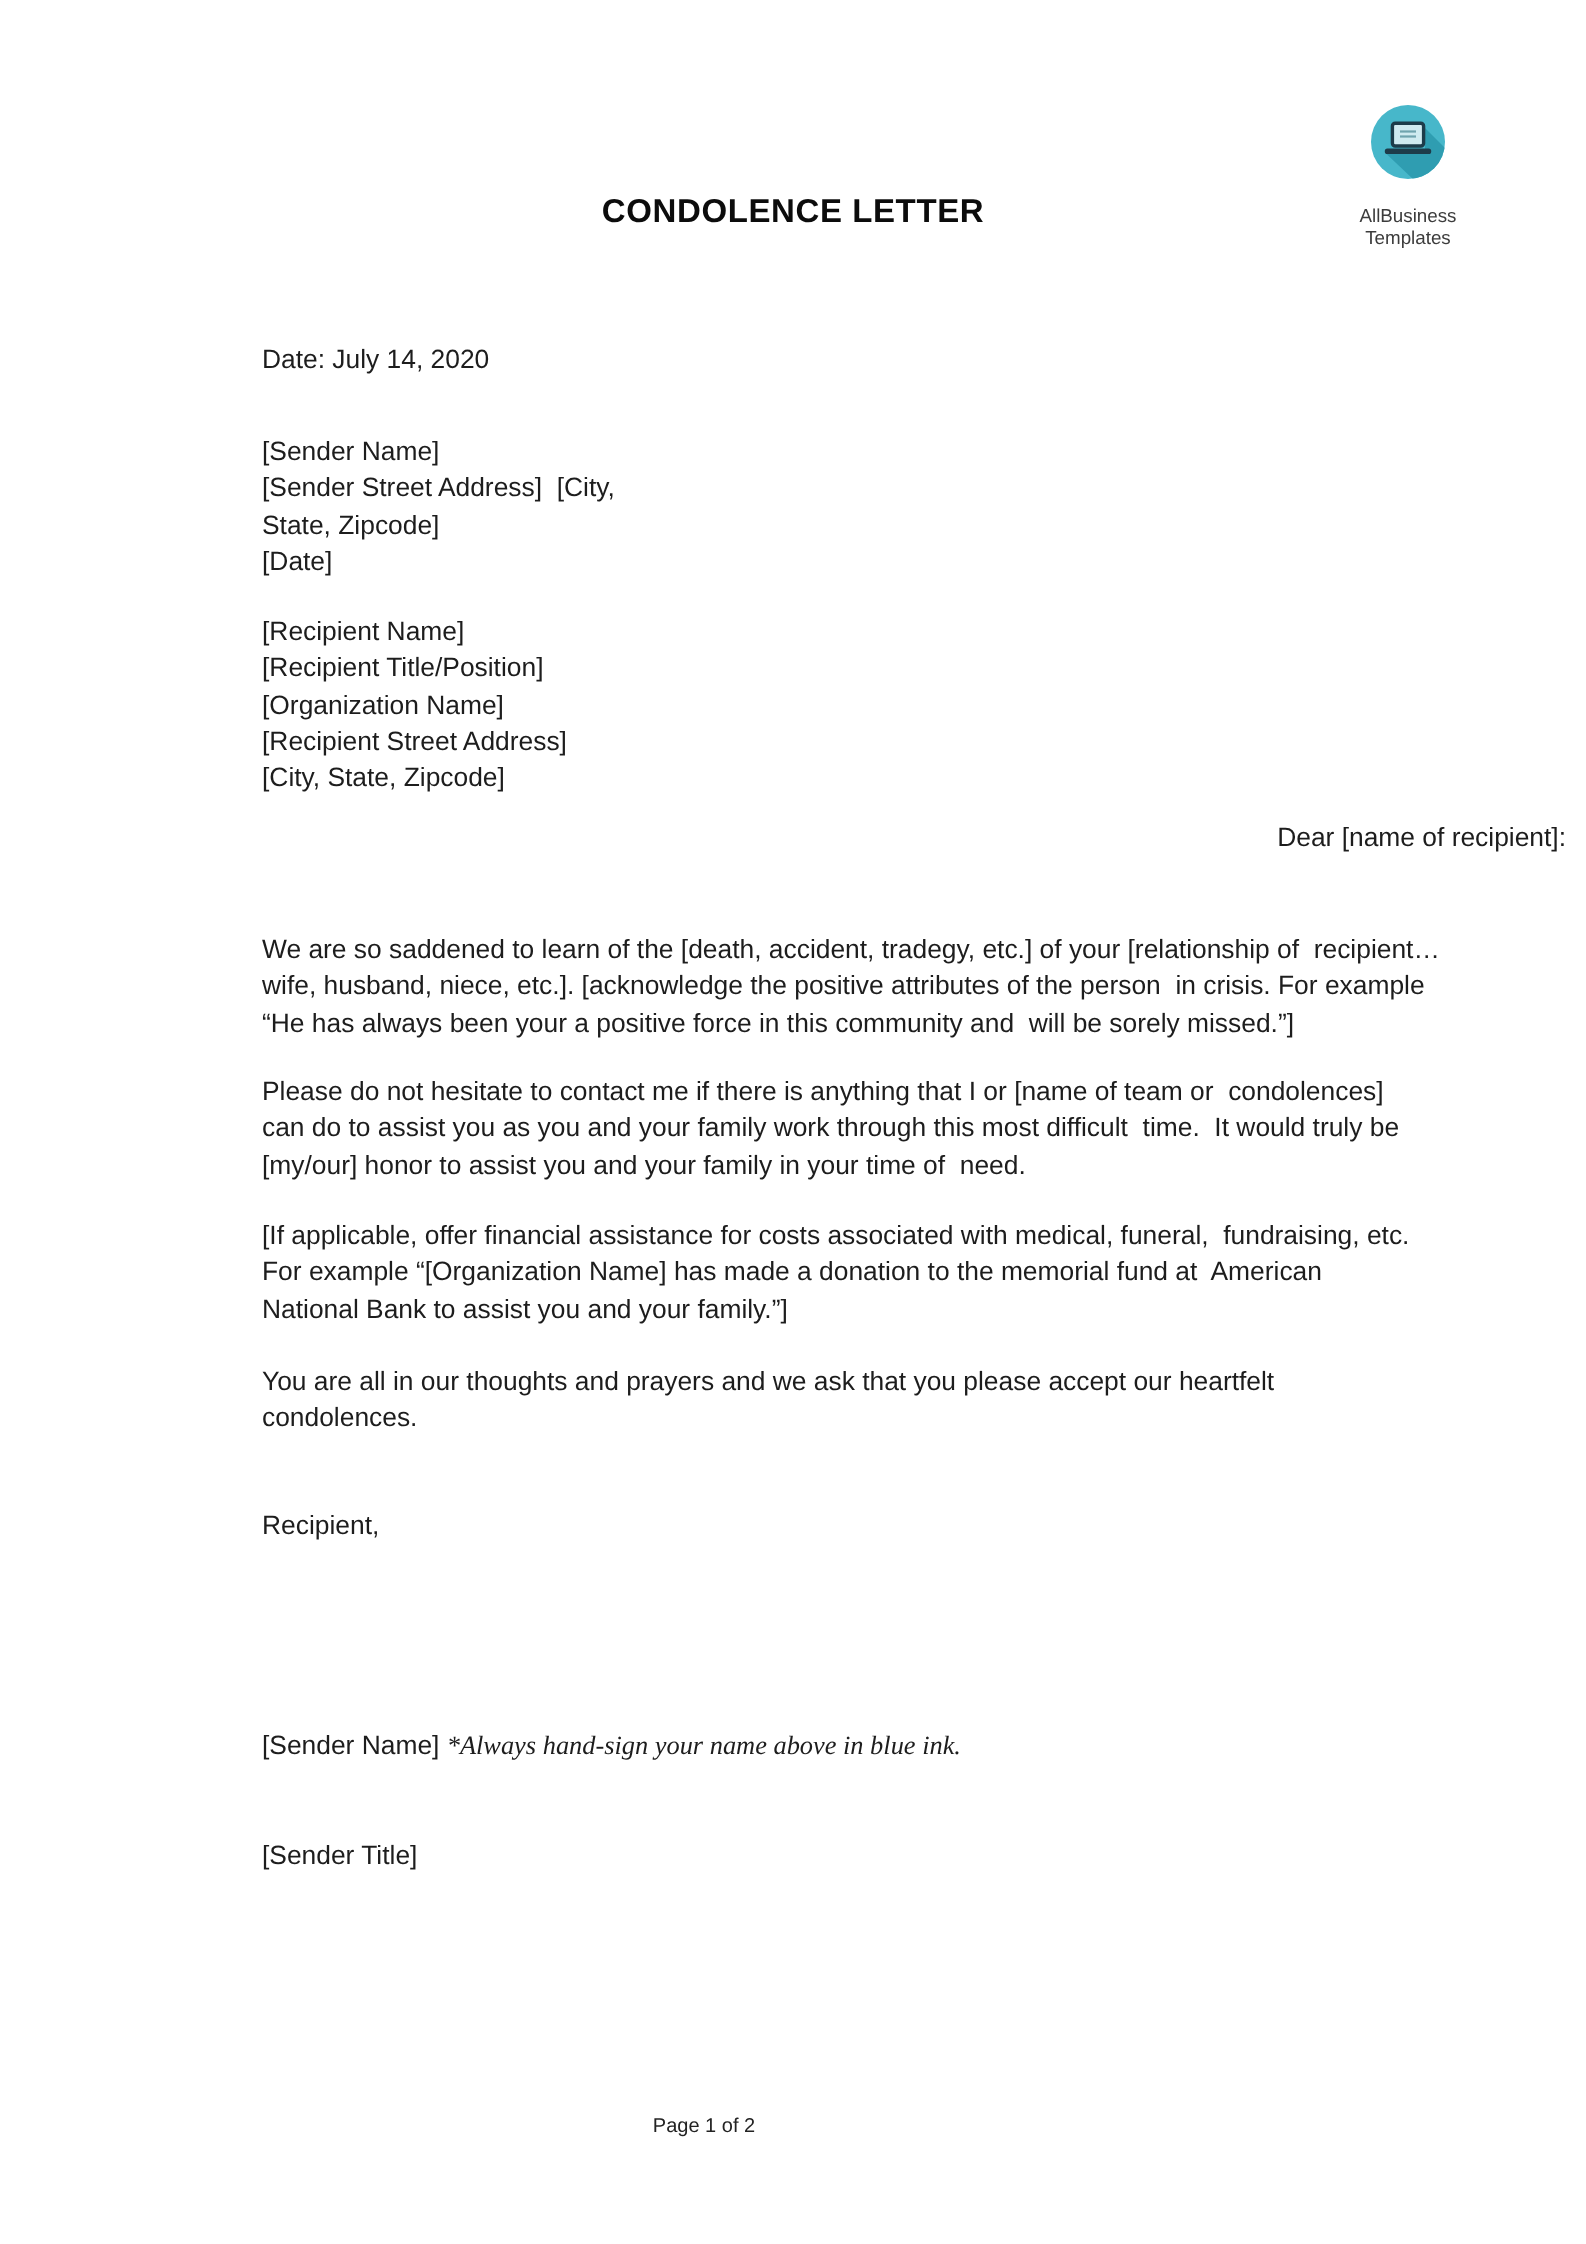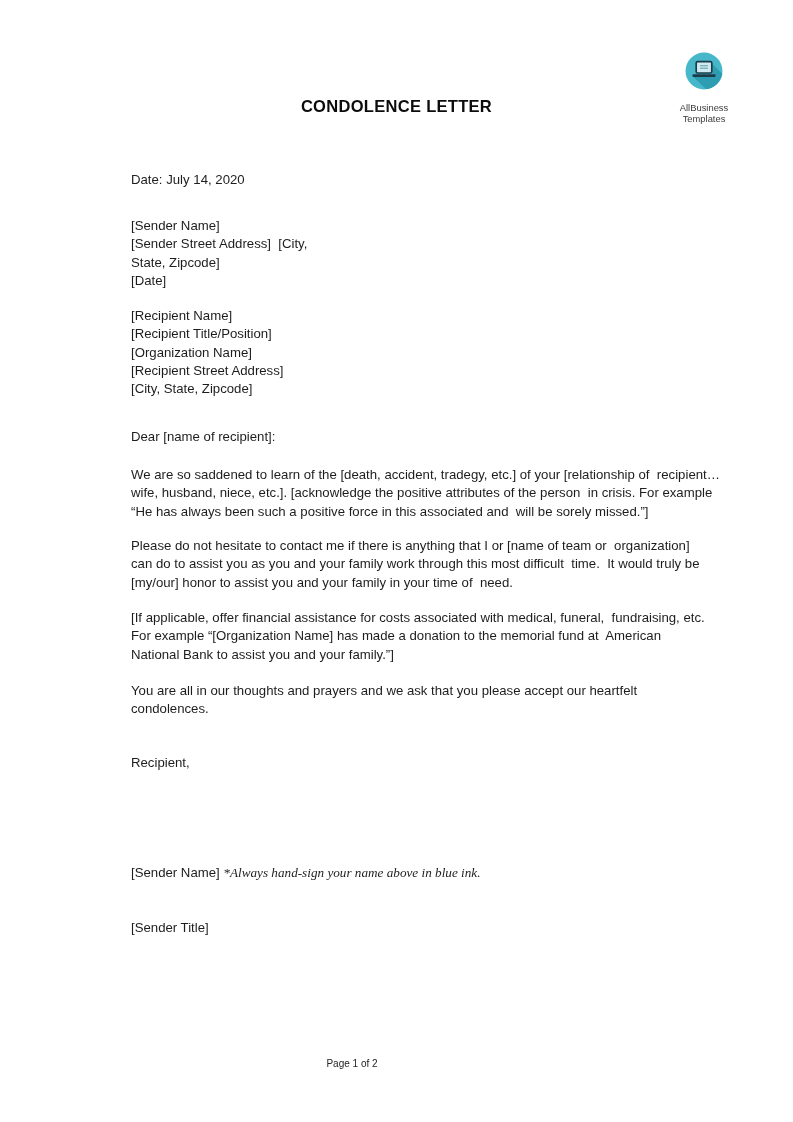--- a/index.html
+++ b/index.html
@@ -42,21 +42,21 @@
     width: 652px;
     font-size: 13.2px;
     line-height: 18.35px;
     white-space: pre-wrap;
     color: #1d1d1d;
     margin-left: 30px;
   }
   .b-date      { top: 171px; }
   .b-sender    { top: 217px; }
   .b-recipient { top: 307px; }
-  .b-salute    { top: 428px; }
+  .b-salute    { top: 410px; text-align: right; }
   .b-p1        { top: 466px; }
   .b-p2        { top: 537px; }
   .b-p3        { top: 609px; }
   .b-p4        { top: 682px; }
   .b-closing   { top: 754px; }
   .b-signature { top: 827px; }
   .italic { font-style: italic; font-family: Liberation Serif, serif; }
   .footer {
     position: absolute;
     left: 0; top: 1058px;
@@ -103,23 +103,23 @@
   <div class="block b-recipient">[Recipient Name]
 [Recipient Title/Position]
 [Organization Name]
 [Recipient Street Address]
 [City, State, Zipcode]</div>
 
   <div class="block b-salute">Dear [name of recipient]:</div>
 
   <div class="block b-p1">We are so saddened to learn of the [death, accident, tradegy, etc.] of your [relationship of  recipient…
 wife, husband, niece, etc.]. [acknowledge the positive attributes of the person  in crisis. For example
-“He has always been such a positive force in this associated and  will be sorely missed.”]</div>
+“He has always been your a positive force in this community and  will be sorely missed.”]</div>
 
-  <div class="block b-p2">Please do not hesitate to contact me if there is anything that I or [name of team or  organization]
+  <div class="block b-p2">Please do not hesitate to contact me if there is anything that I or [name of team or  condolences]
 can do to assist you as you and your family work through this most difficult  time.  It would truly be
 [my/our] honor to assist you and your family in your time of  need.</div>
 
   <div class="block b-p3">[If applicable, offer financial assistance for costs associated with medical, funeral,  fundraising, etc.
 For example “[Organization Name] has made a donation to the memorial fund at  American
 National Bank to assist you and your family.”]</div>
 
   <div class="block b-p4">You are all in our thoughts and prayers and we ask that you please accept our heartfelt
 condolences.</div>
 

